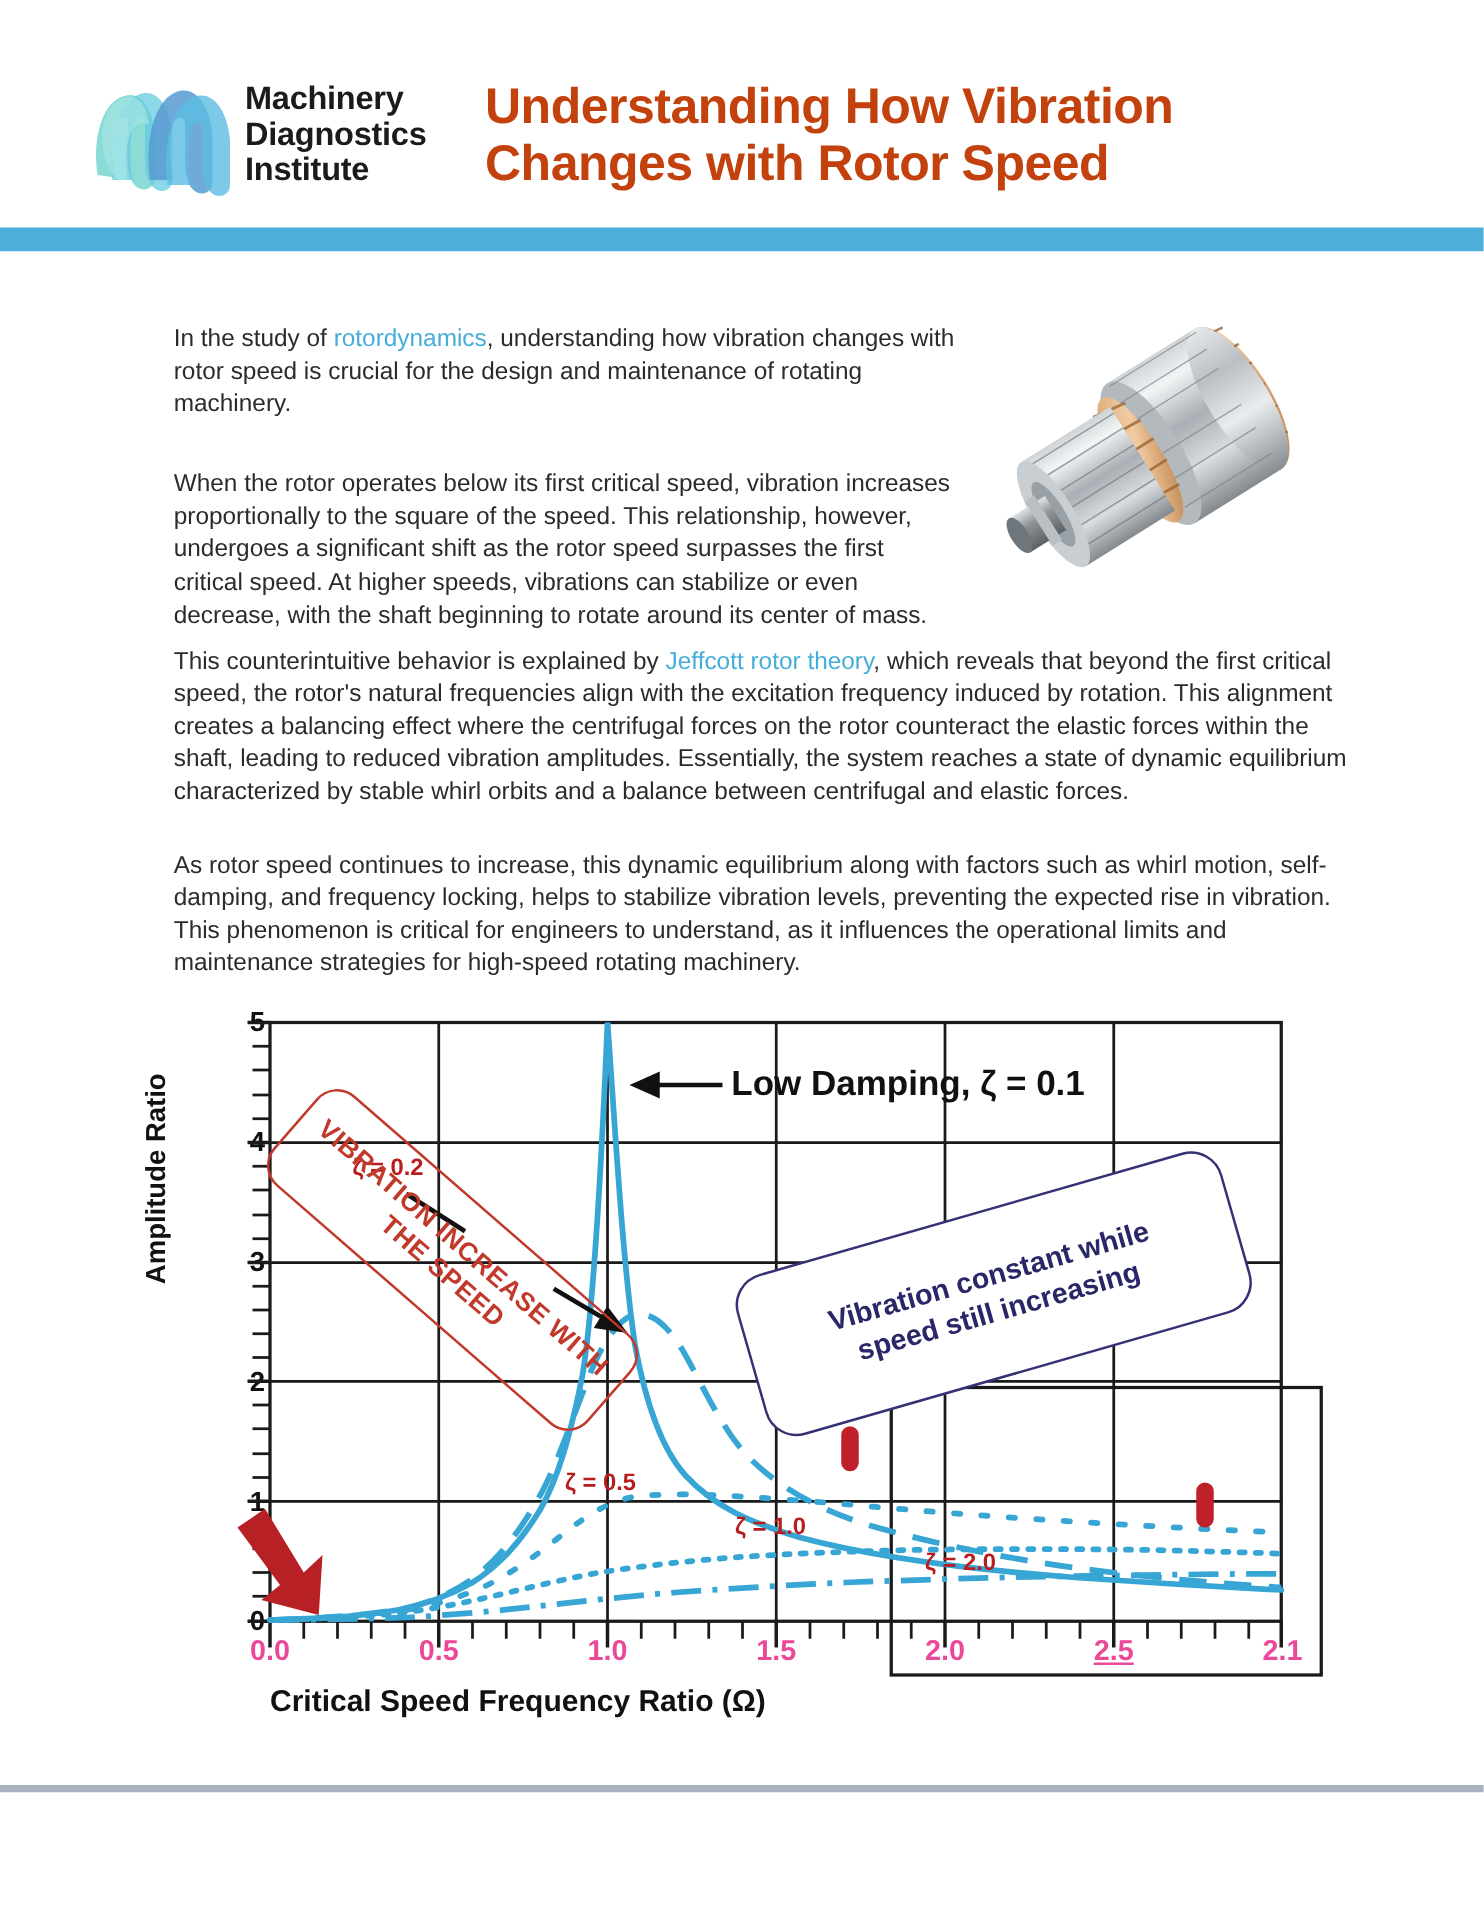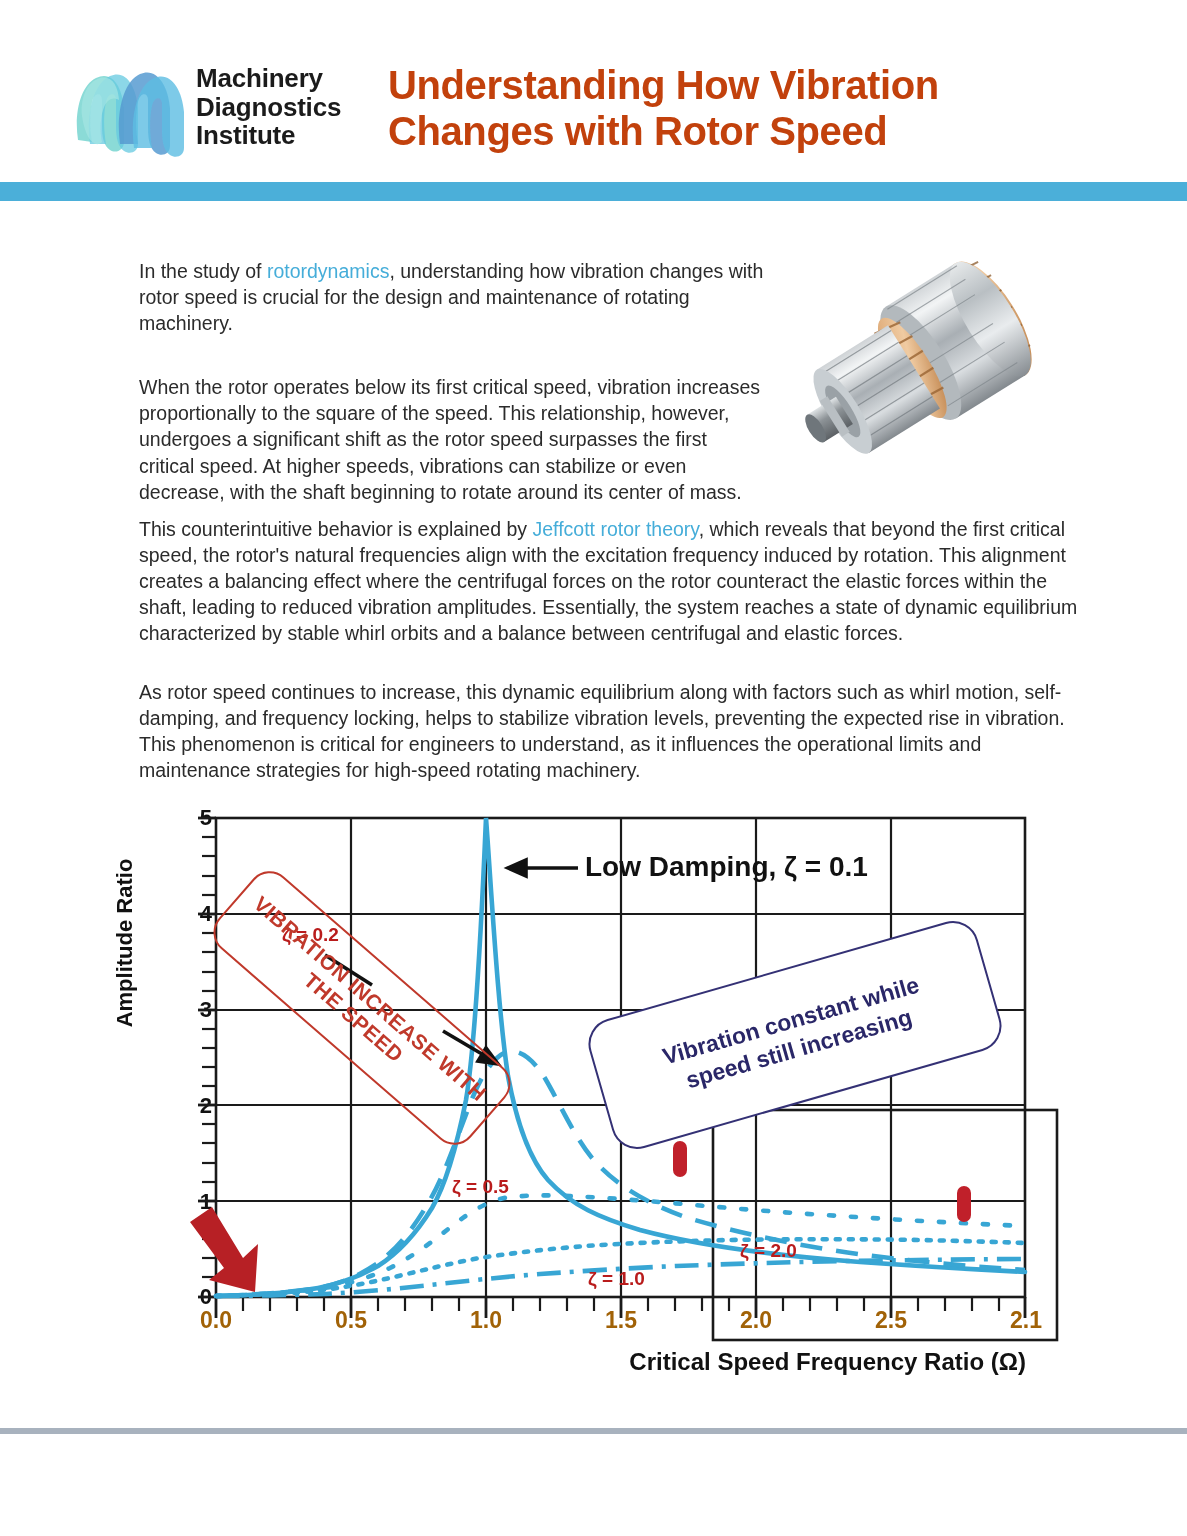--- a/index.html
+++ b/index.html
@@ -28,24 +28,24 @@
   #p3{left:139px;top:496px;width:940px;}
   #p4{left:139px;top:659px;width:940px;}
 
   
   #rotor-photo{position:absolute;left:770px;top:235px;width:310px;height:250px;}
   #y-axis-title{
     position:absolute;left:-5px;top:930px;width:260px;
     transform:rotate(-90deg);transform-origin:center center;
     text-align:center;font-size:22px;font-weight:bold;color:#111;
   }
-  #x-axis-title{position:absolute;left:216px;top:1348px;width:810px;text-align:right;
+  #x-axis-title{position:absolute;left:216px;top:1348px;width:810px;text-align:left;
     font-size:24px;font-weight:bold;color:#111;}
   .ytick-label{position:absolute;width:34px;text-align:right;font-size:22px;font-weight:bold;color:#111;}
-  .xtick-label{position:absolute;width:70px;text-align:center;font-size:23px;font-weight:bold;color:#a16207;}
+  .xtick-label{position:absolute;width:70px;text-align:center;font-size:23px;font-weight:bold;color:#ec4899;}
   .zeta-label{position:absolute;font-size:19px;font-weight:bold;color:#b91c1c;white-space:nowrap;}
 
   
   #callout-red{
     position:absolute;left:195px;top:960px;width:330px;height:92px;
     border:2px solid #C0392B;border-radius:22px;background:rgba(255,255,255,0.0);
     transform:rotate(41deg);transform-origin:center center;
     display:flex;align-items:center;justify-content:center;
   }
   #callout-red-text{
@@ -182,21 +182,21 @@
   <div class="ytick-label" style="left:178px;top:997px;">3</div>
   <div class="ytick-label" style="left:178px;top:1093px;">2</div>
   <div class="ytick-label" style="left:178px;top:1189px;">1</div>
   <div class="ytick-label" style="left:178px;top:1284px;">0</div>
 
   <div class="xtick-label" style="left:181px;top:1307px;">0.0</div>
   <div class="xtick-label" style="left:316px;top:1307px;">0.5</div>
   <div class="xtick-label" style="left:451px;top:1307px;">1.0</div>
   <div class="xtick-label" style="left:586px;top:1307px;">1.5</div>
   <div class="xtick-label" style="left:721px;top:1307px;">2.0</div>
-  <div class="xtick-label" style="left:856px;top:1307px;">2.5</div>
+  <div class="xtick-label" style="left:856px;top:1307px;text-decoration:underline;">2.5</div>
   <div class="xtick-label" style="left:991px;top:1307px;">2.1</div>
 
   <svg id="plot-svg" style="position:absolute;left:0;top:0;width:1187px;height:1420px;" viewBox="0 0 1187 1420">
 
     <rect x="216" y="818" width="809" height="479" fill="#ffffff" stroke="#1a1a1a" stroke-width="2.6"></rect>
 
     <g stroke="#1a1a1a" stroke-width="2.2">
       <line x1="351" y1="818" x2="351" y2="1297"></line>
       <line x1="486" y1="818" x2="486" y2="1297"></line>
       <line x1="621" y1="818" x2="621" y2="1297"></line>
@@ -325,21 +325,21 @@
       <polygon points="498,1064 478,1061 486,1048"></polygon>
     </g>
 
     <g fill="#B72025">
       <path d="M190,1222 L212,1207 L243,1258 L258,1244 L255,1292 L209,1280 L224,1268 Z"></path>
     </g>
   </svg>
 
   <div class="zeta-label" style="left:282px;top:924px;">ζ = 0.2</div>
   <div class="zeta-label" style="left:452px;top:1176px;">ζ = 0.5</div>
-  <div class="zeta-label" style="left:588px;top:1268px;">ζ = 1.0</div>
+  <div class="zeta-label" style="left:588px;top:1211px;">ζ = 1.0</div>
   <div class="zeta-label" style="left:740px;top:1240px;">ζ = 2.0</div>
 
   <div id="annot-lowdamp">Low Damping, ζ = 0.1</div>
 
   <div id="callout-red">
     <div id="callout-red-text">
       <div>VIBRATION INCREASE WITH</div>
       <div>THE SPEED</div>
     </div>
   </div>

